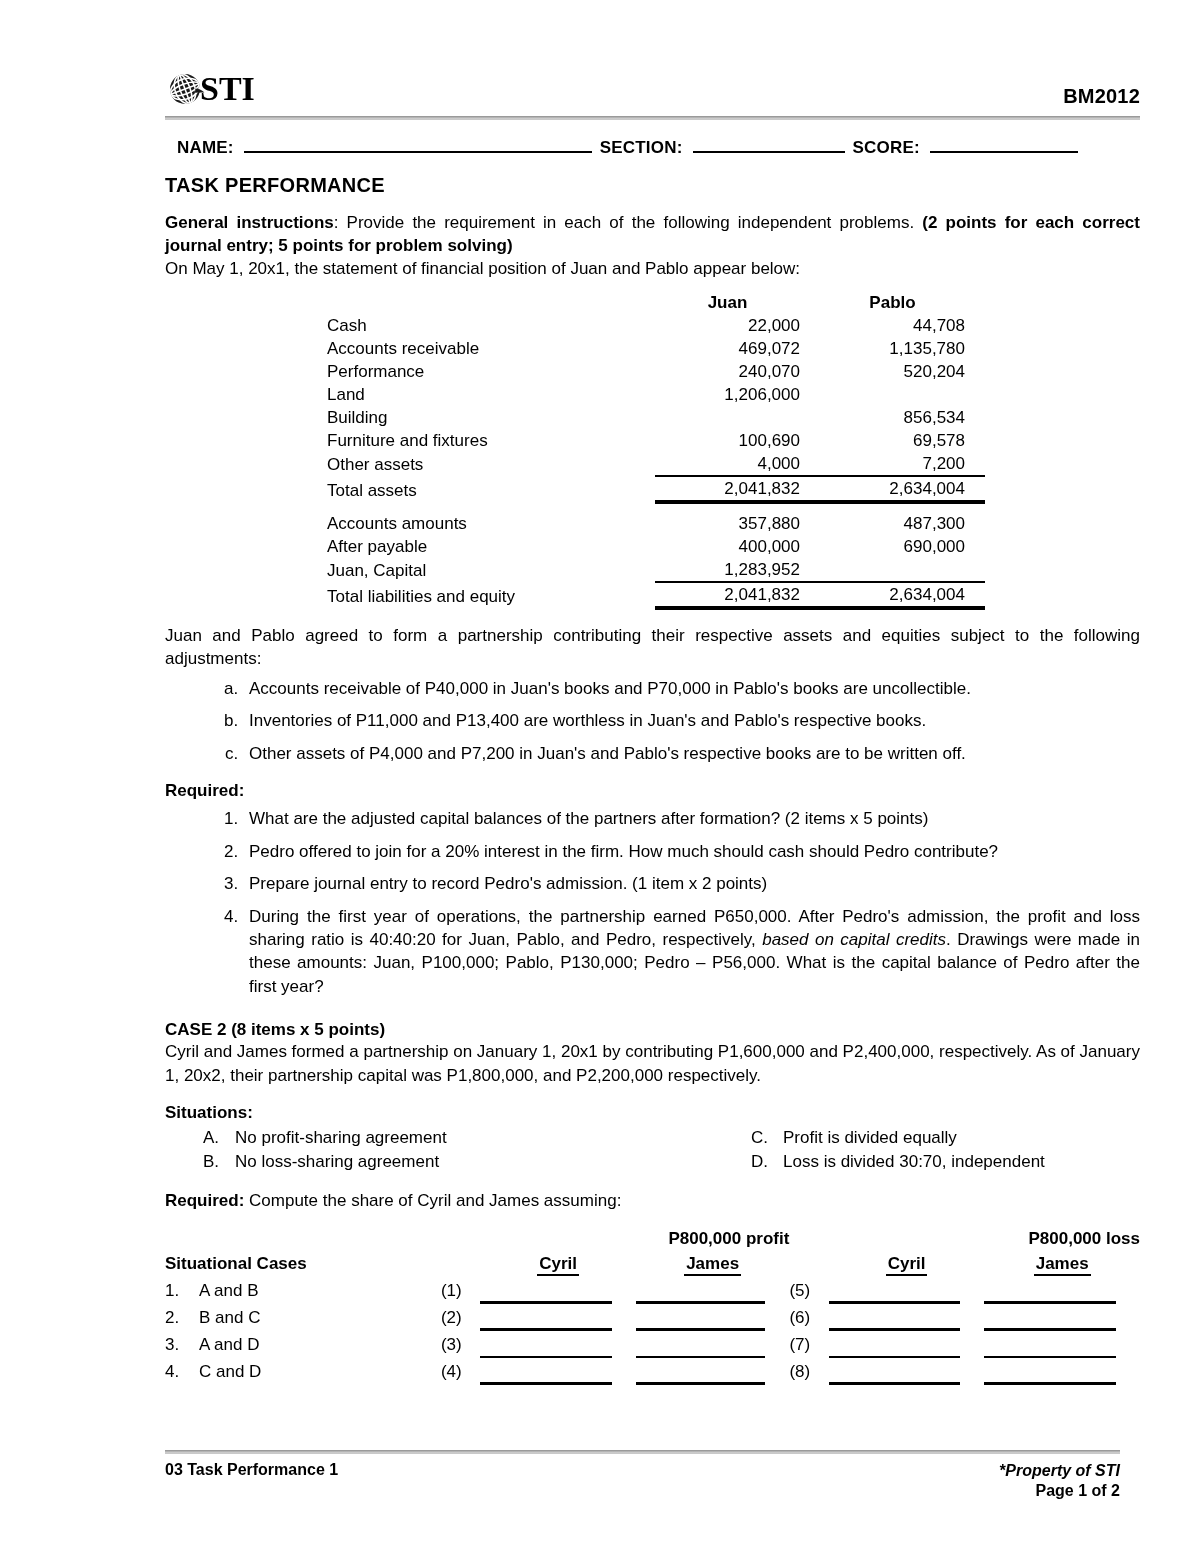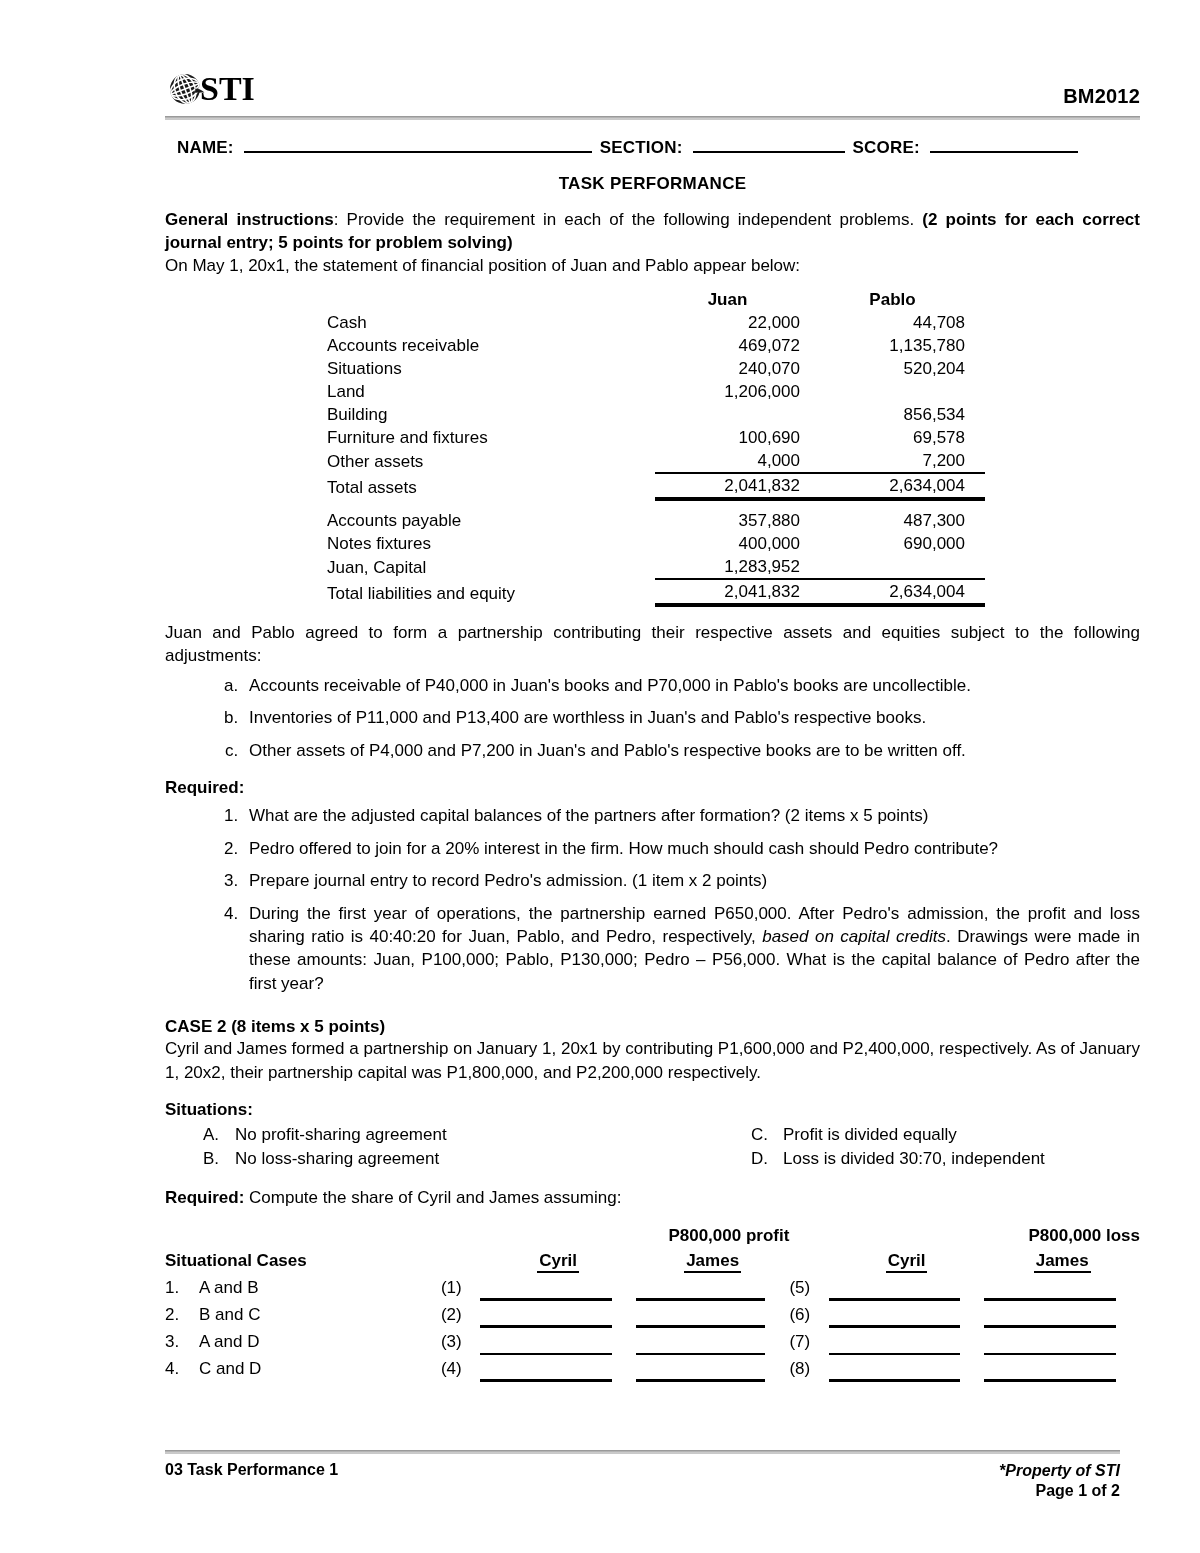--- a/index.html
+++ b/index.html
@@ -74,22 +74,21 @@
     border-bottom: 2px solid #000;
     height: 15px;
     margin: 0 8px 0 10px;
   }
   .blank.name { width: 348px; }
   .blank.section { width: 152px; }
   .blank.score { width: 148px; margin-right: 0; }
 
   
   .title {
-    text-align: center;
-    font-size: 17px;
+    font-size: 20px;
     font-weight: bold;
     margin-top: 16px;
     letter-spacing: 0.3px;
   }
   .p {
     font-size: 17px;
     line-height: 1.38;
     margin-top: 14px;
     text-align: justify;
   }
@@ -265,21 +264,21 @@
         <td class="lab">Cash</td>
         <td class="num">22,000</td>
         <td class="num">44,708</td>
       </tr>
       <tr>
         <td class="lab">Accounts receivable</td>
         <td class="num">469,072</td>
         <td class="num">1,135,780</td>
       </tr>
       <tr>
-        <td class="lab">Situations</td>
+        <td class="lab">Performance</td>
         <td class="num">240,070</td>
         <td class="num">520,204</td>
       </tr>
       <tr>
         <td class="lab">Land</td>
         <td class="num">1,206,000</td>
         <td class="num"></td>
       </tr>
       <tr>
         <td class="lab">Building</td>
@@ -302,26 +301,26 @@
         <td class="num ul-dbl">2,634,004</td>
       </tr>
 
       <tr class="spacer">
           <td></td>
           <td></td>
           <td></td>
         </tr>
 
       <tr>
-        <td class="lab">Accounts payable</td>
+        <td class="lab">Accounts amounts</td>
         <td class="num">357,880</td>
         <td class="num">487,300</td>
       </tr>
       <tr>
-        <td class="lab">Notes fixtures</td>
+        <td class="lab">After payable</td>
         <td class="num">400,000</td>
         <td class="num">690,000</td>
       </tr>
       <tr>
         <td class="lab">Juan, Capital</td>
         <td class="num">1,283,952</td>
         <td class="num"></td>
       </tr>
       <tr>
         <td class="lab">Total liabilities and equity</td>

